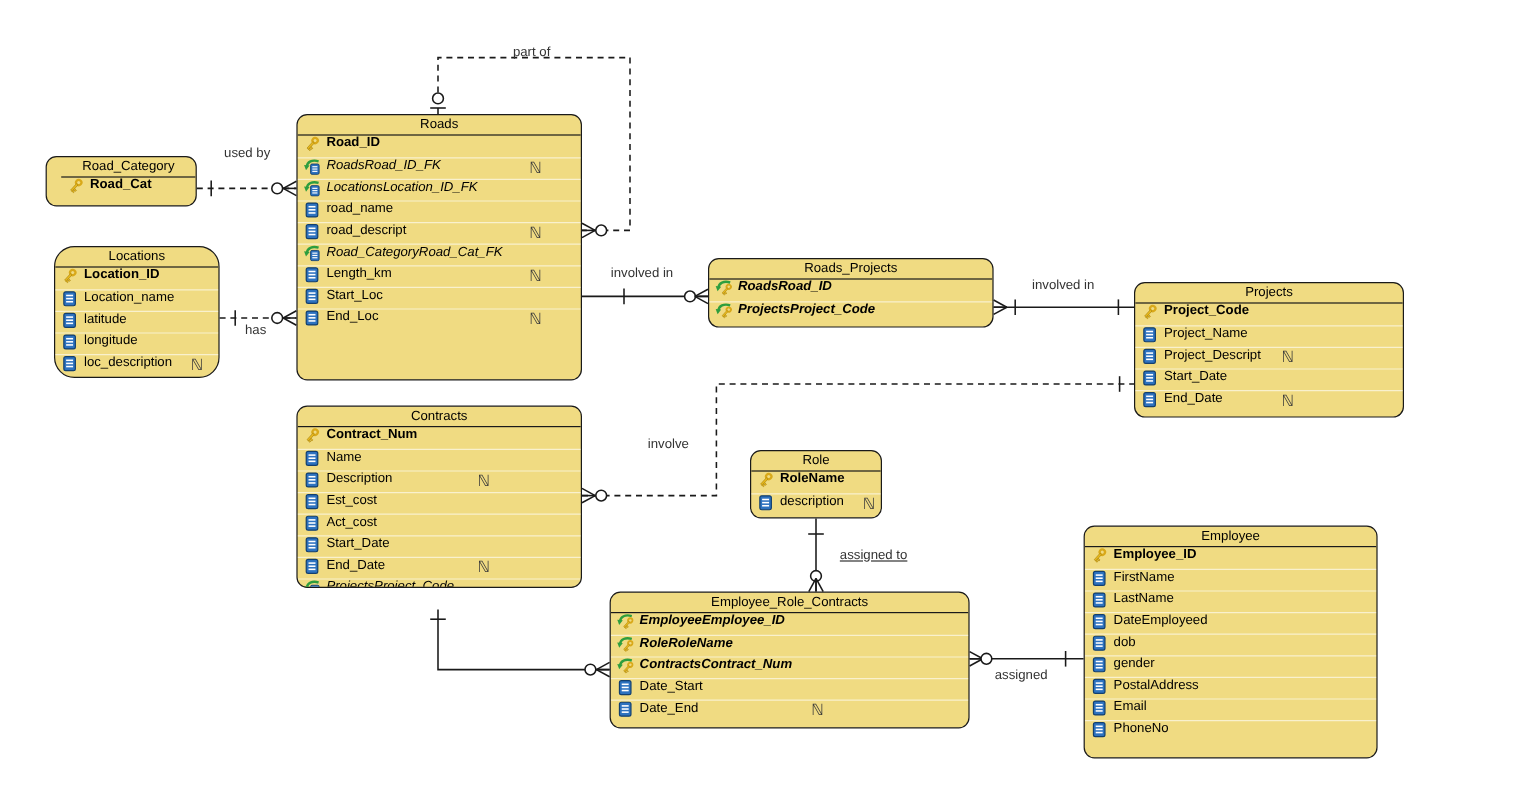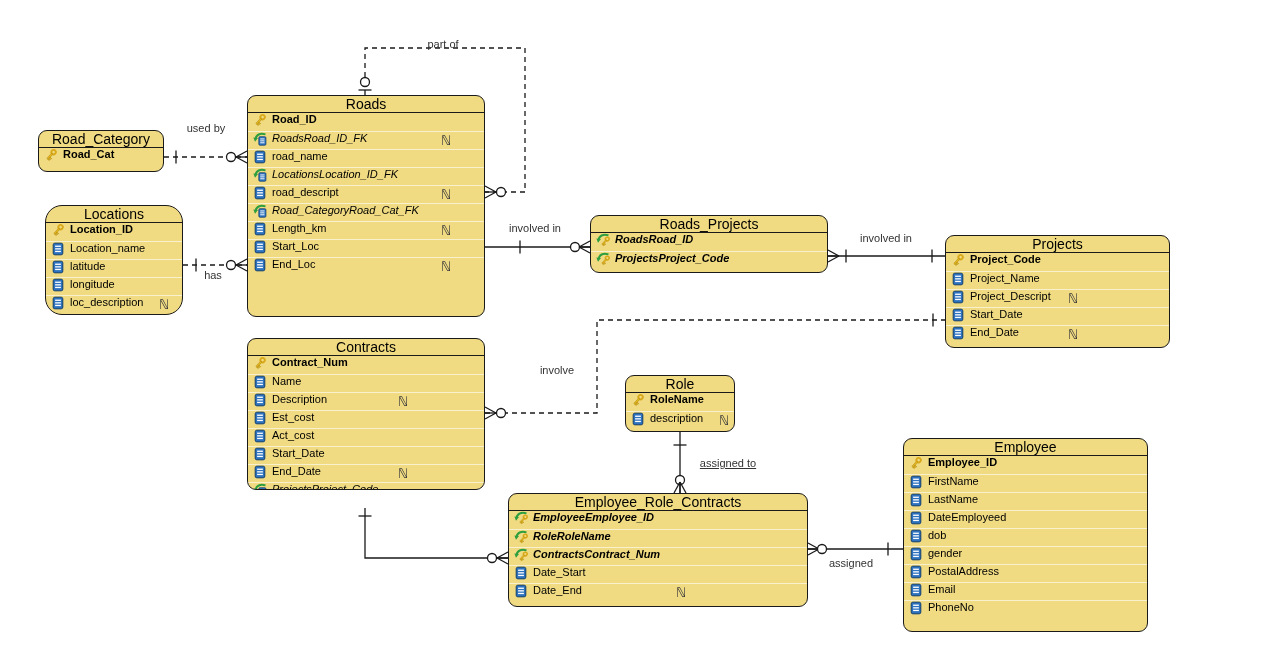--- a/index.html
+++ b/index.html
@@ -9,21 +9,21 @@
     font-family:"Liberation Sans", sans-serif;
   }
   #connector-layer { position:absolute; left:0; top:0; z-index:1; }
   .er-table {
     position:absolute; z-index:2; box-sizing:border-box;
     background:#F0DB82; border:1.6px solid #1a1a1a; border-radius:9px;
     overflow:hidden;
   }
   .er-title {
     height:16px; line-height:16px; text-align:center;
-    font-size:14px; color:#000; border-bottom:1.5px solid #1a1a1a;
+    font-size:11px; color:#000; border-bottom:1.5px solid #1a1a1a;
     white-space:nowrap;
   }
   .er-row {
     position:relative; height:18px; display:flex; align-items:flex-start;
     padding-left:5px; box-sizing:border-box; white-space:nowrap;
   }
   .er-row + .er-row { border-top:1px solid rgba(255,255,255,0.6); }
   .er-row.first { border-top:none; }
   .col-icon-box { width:14px; height:14px; margin-right:5px; flex:0 0 14px; }
   .col-name { font-size:11px; color:#000; }
@@ -129,21 +129,21 @@
         <path d="M 808,549 L 903,549" fill="none" stroke="#1A1A1A" stroke-width="1.3"></path>
         <g>
           <line x1="819" y1="549" x2="808" y2="543" stroke="#1A1A1A" stroke-width="1.3"></line>
           <line x1="819" y1="549" x2="808" y2="549" stroke="#1A1A1A" stroke-width="1.3"></line>
           <line x1="819" y1="549" x2="808" y2="555" stroke="#1A1A1A" stroke-width="1.3"></line>
         </g>
         <circle cx="822" cy="549" r="4.5" fill="#fff" stroke="#1A1A1A" stroke-width="1.3"></circle>
         <line x1="888" y1="542.5" x2="888" y2="555.5" stroke="#1A1A1A" stroke-width="1.3"></line>
       </g>
     </svg>
-<div class="er-table" style="left: 38px; top: 130px; width: 126px; height: 42px;">
+<div class="er-table" style="left: 38px; top: 130px; width: 126px; height: 42px; padding-left: 12px;">
       <div class="er-title">Road_Category</div>
       <div class="er-row style-pk first">
         <span class="col-icon-box"><svg viewBox="0 0 14 14" width="14" height="14">
             <g transform="rotate(42 7 7)">
               <circle cx="7" cy="3.1" r="2.2" fill="none" stroke="#D9A91A" stroke-width="1.9"></circle>
               <rect x="6.2" y="5.1" width="1.7" height="7.2" fill="#E8B91C" stroke="#A8830F" stroke-width="0.5"></rect>
               <rect x="7.8" y="9.2" width="2.1" height="1.2" fill="#E8B91C" stroke="#A8830F" stroke-width="0.5"></rect>
               <rect x="7.8" y="11.2" width="1.6" height="1.1" fill="#E8B91C" stroke="#A8830F" stroke-width="0.5"></rect>
             </g>
           </svg></span>
@@ -233,47 +233,47 @@
               </g>
             </g>
             <g>
               <path d="M12.5,2.4 C7.2,0.8 2.9,2.8 2.7,7.0" fill="none" stroke="#2E9E3E" stroke-width="2"></path>
               <polygon points="0.4,5.4 5.0,5.9 2.0,9.8" fill="#2E9E3E"></polygon>
             </g>
           </svg></span>
         <span class="col-name">RoadsRoad_ID_FK</span>
         <span class="null-marker" style="left: 193px;">ℕ</span>
       </div>
-      <div class="er-row style-col">
-        <span class="col-icon-box"><svg viewBox="0 0 14 14" width="14" height="14">
-            <g>
-              <rect x="2.2" y="1.2" width="9.6" height="11.6" rx="1.6" fill="#2D72BF" stroke="#123F6F" stroke-width="1"></rect>
-              <rect x="4.1" y="3.6" width="5.8" height="1.3" fill="#fff"></rect>
-              <rect x="4.1" y="6.2" width="5.8" height="1.3" fill="#fff"></rect>
-              <rect x="4.1" y="8.8" width="5.8" height="1.3" fill="#fff"></rect>
-            </g>
-          </svg></span>
-        <span class="col-name">road_name</span>
-      </div>
       <div class="er-row style-fk">
         <span class="col-icon-box"><svg viewBox="0 0 14 14" width="14" height="14">
             <g transform="translate(4.2,3.8) scale(0.74)">
               <g>
                 <rect x="2.2" y="1.2" width="9.6" height="11.6" rx="1.6" fill="#2D72BF" stroke="#123F6F" stroke-width="1"></rect>
                 <rect x="4.1" y="3.6" width="5.8" height="1.3" fill="#fff"></rect>
                 <rect x="4.1" y="6.2" width="5.8" height="1.3" fill="#fff"></rect>
                 <rect x="4.1" y="8.8" width="5.8" height="1.3" fill="#fff"></rect>
               </g>
             </g>
             <g>
               <path d="M12.5,2.4 C7.2,0.8 2.9,2.8 2.7,7.0" fill="none" stroke="#2E9E3E" stroke-width="2"></path>
               <polygon points="0.4,5.4 5.0,5.9 2.0,9.8" fill="#2E9E3E"></polygon>
             </g>
           </svg></span>
         <span class="col-name">LocationsLocation_ID_FK</span>
+      </div>
+      <div class="er-row style-col">
+        <span class="col-icon-box"><svg viewBox="0 0 14 14" width="14" height="14">
+            <g>
+              <rect x="2.2" y="1.2" width="9.6" height="11.6" rx="1.6" fill="#2D72BF" stroke="#123F6F" stroke-width="1"></rect>
+              <rect x="4.1" y="3.6" width="5.8" height="1.3" fill="#fff"></rect>
+              <rect x="4.1" y="6.2" width="5.8" height="1.3" fill="#fff"></rect>
+              <rect x="4.1" y="8.8" width="5.8" height="1.3" fill="#fff"></rect>
+            </g>
+          </svg></span>
+        <span class="col-name">road_name</span>
       </div>
       <div class="er-row style-col">
         <span class="col-icon-box"><svg viewBox="0 0 14 14" width="14" height="14">
             <g>
               <rect x="2.2" y="1.2" width="9.6" height="11.6" rx="1.6" fill="#2D72BF" stroke="#123F6F" stroke-width="1"></rect>
               <rect x="4.1" y="3.6" width="5.8" height="1.3" fill="#fff"></rect>
               <rect x="4.1" y="6.2" width="5.8" height="1.3" fill="#fff"></rect>
               <rect x="4.1" y="8.8" width="5.8" height="1.3" fill="#fff"></rect>
             </g>
           </svg></span>

